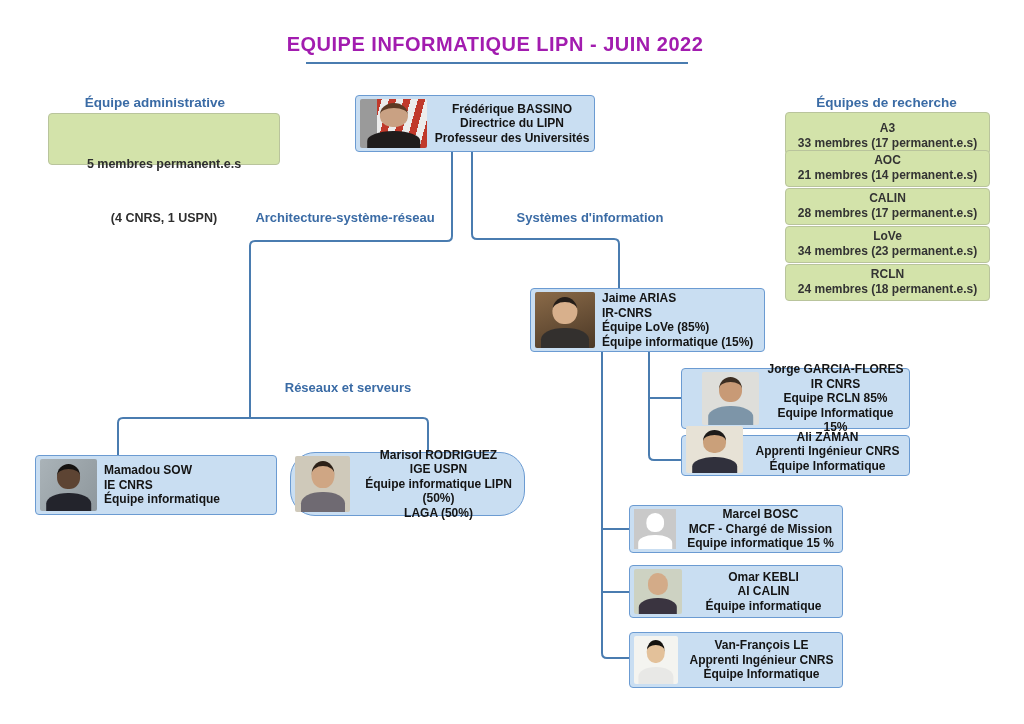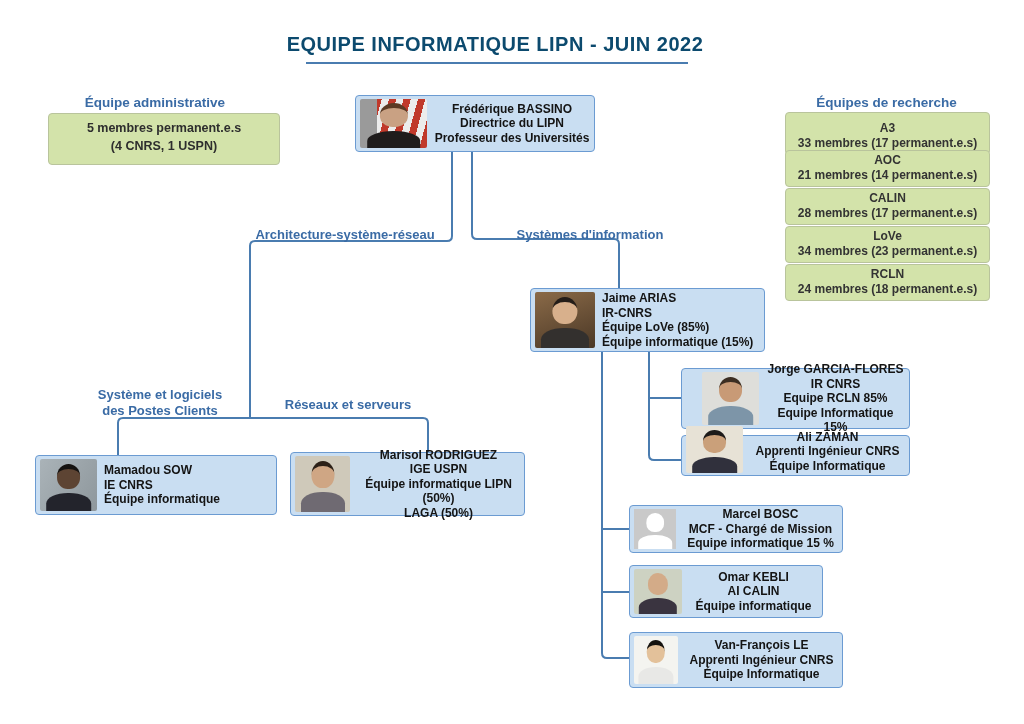--- a/index.html
+++ b/index.html
@@ -1,31 +1,31 @@
 <!DOCTYPE html>
 <html><head>
 <meta charset="utf-8">
 <style>
   html,body{margin:0;padding:0;background:#fff;}
   #canvas{position:relative;width:1024px;height:724px;background:#ffffff;
           font-family:"Liberation Sans", sans-serif;overflow:hidden;}
 
   .title{position:absolute;left:0;top:33px;width:990px;text-align:center;
-         font-size:20px;font-weight:bold;color:#0c4a6e;letter-spacing:.5px;}
+         font-size:20px;font-weight:bold;color:#a21caf;letter-spacing:.5px;}
   .title-underline{position:absolute;left:306px;top:62px;width:382px;height:2px;background:#4a7cb0;}
 
   .sec-heading{position:absolute;font-size:13.5px;font-weight:bold;color:#3a6ba5;text-align:center;}
 
   .green-box{position:absolute;background:#d3e3aa;border:1px solid #b9c49c;border-radius:4px;
              text-align:center;font-weight:bold;color:#333;}
   .green-box .ln{font-size:12px;line-height:15px;}
   .admin-box{padding-top:5px;}
-  .admin-box .ln{font-size:12.5px;line-height:18px;color:#2e2e2e;}
+  .admin-box .ln{font-size:12.5px;line-height:18px;color:#2e2e2e;margin-top:36px;}
 
-  .branch-label{position:absolute;font-size:13px;font-weight:bold;color:#3a6ba5;text-align:center;line-height:16px;margin-top:17px;}
+  .branch-label{position:absolute;font-size:13px;font-weight:bold;color:#3a6ba5;text-align:center;line-height:16px;}
 
   svg#connectors{position:absolute;left:0;top:0;z-index:0;}
   svg#connectors path{fill:none;stroke:#4a7cb0;stroke-width:2;}
 
   .card{position:absolute;background:#c9def2;border:1.5px solid #6b9bd2;border-radius:4px;
         display:flex;align-items:center;gap:7px;padding:2px 4px;box-sizing:border-box;z-index:2;}
   .card .txt{flex:1;font-weight:bold;font-size:12px;line-height:14.5px;color:#141414;text-align:center;}
   .card .txt.left{text-align:left;}
 
   .photo{position:relative;flex:none;overflow:hidden;border-radius:2px;background:#ddd;}
@@ -90,24 +90,20 @@
     <div class="ln">LoVe</div>
     <div class="ln">34 membres (23 permanent.e.s)</div>
   </div>
   <div class="green-box" style="left:785px;top:264px;width:203px;height:33px;padding-top:2px;">
     <div class="ln">RCLN</div>
     <div class="ln">24 membres (18 permanent.e.s)</div>
   </div>
 
   <div class="branch-label" style="left:250px;top:210px;width:190px;">Architecture-système-réseau</div>
   <div class="branch-label" style="left:505px;top:210px;width:170px;">Systèmes d'information</div>
-  <div class="branch-label" style="left:75px;top:370px;width:170px;">
-    <div>Système et logiciels</div>
-    <div>des Postes Clients</div>
-  </div>
   <div class="branch-label" style="left:273px;top:380px;width:150px;">Réseaux et serveurs</div>
 
   <div class="card" style="left:355px;top:95px;width:240px;height:57px;">
     <div class="photo ph-bassino" style="width:67px;height:49px;"></div>
     <div class="txt">
       <div>Frédérique BASSINO</div>
       <div>Directrice du LIPN</div>
       <div>Professeur des Universités</div>
     </div>
   </div>
@@ -143,21 +139,21 @@
 
   <div class="card" style="left:629px;top:505px;width:214px;height:48px;">
     <div class="photo ph-bosc" style="width:42px;height:40px;"></div>
     <div class="txt">
       <div>Marcel BOSC</div>
       <div>MCF - Chargé de Mission</div>
       <div>Equipe informatique 15 %</div>
     </div>
   </div>
 
-  <div class="card" style="left:629px;top:565px;width:194px;height:53px;">
+  <div class="card" style="left:629px;top:565px;width:214px;height:53px;">
     <div class="photo ph-kebli" style="width:48px;height:45px;"></div>
     <div class="txt">
       <div>Omar KEBLI</div>
       <div>AI CALIN</div>
       <div>Équipe informatique</div>
     </div>
   </div>
 
   <div class="card" style="left:629px;top:632px;width:214px;height:56px;">
     <div class="photo ph-le" style="width:44px;height:48px;"></div>
@@ -170,21 +166,21 @@
 
   <div class="card" style="left:35px;top:455px;width:242px;height:60px;">
     <div class="photo ph-sow" style="width:57px;height:52px;"></div>
     <div class="txt left">
       <div>Mamadou SOW</div>
       <div>IE CNRS</div>
       <div>Équipe informatique</div>
     </div>
   </div>
 
-  <div class="card" style="left:290px;top:452px;width:235px;height:64px;">
+  <div class="card" style="left:290px;top:452px;width:235px;height:64px;border-radius:25px;">
     <div class="photo ph-rodriguez" style="width:55px;height:56px;"></div>
     <div class="txt">
       <div>Marisol RODRIGUEZ</div>
       <div>IGE USPN</div>
       <div>Équipe informatique LIPN (50%)</div>
       <div>LAGA (50%)</div>
     </div>
   </div>
 
 </div>

